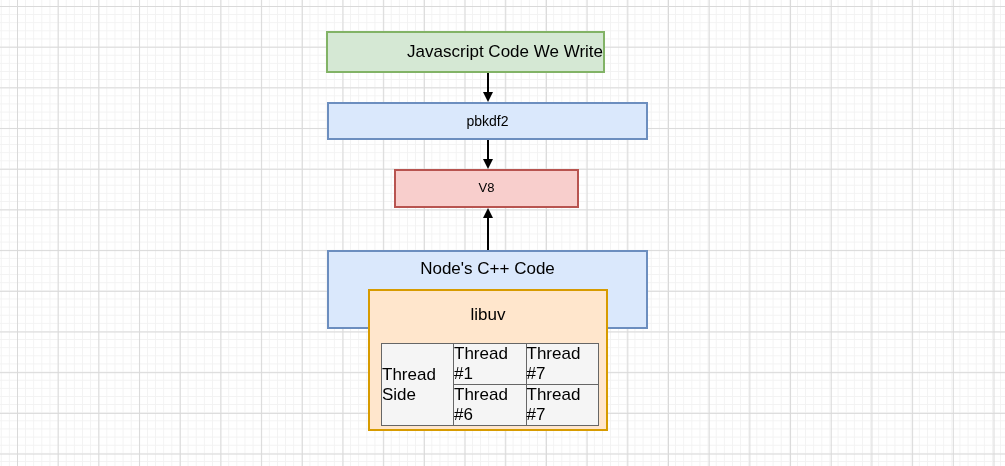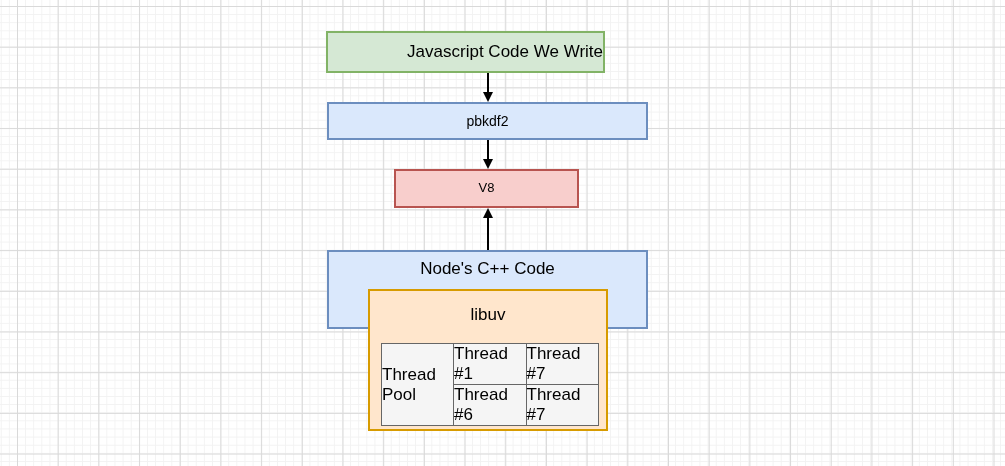--- a/index.html
+++ b/index.html
@@ -179,21 +179,21 @@
   <div class="node" id="box-libuv">
     <span class="node-label">libuv</span>
   </div>
 
   <table id="threadpool-table">
     <tbody>
       <tr>
         <td class="pool-cell" rowspan="2">
           <span>Thread</span>
           <br>
-          <span>Pool</span>
+          <span>Side</span>
         </td>
         <td class="thread-cell">Thread #1</td>
         <td class="thread-cell">Thread #7</td>
       </tr>
       <tr>
         <td class="thread-cell">Thread #6</td>
         <td class="thread-cell">Thread #7</td>
       </tr>
     </tbody>
   </table>

